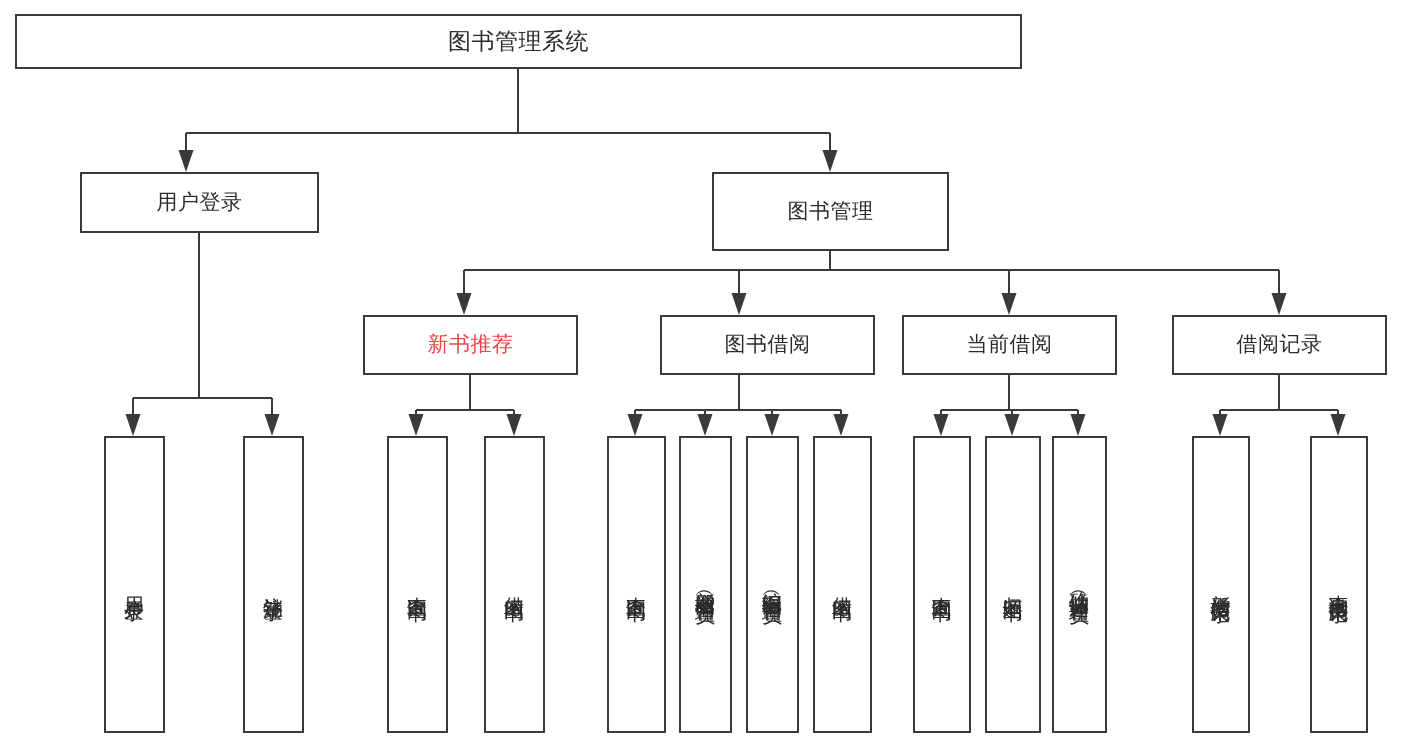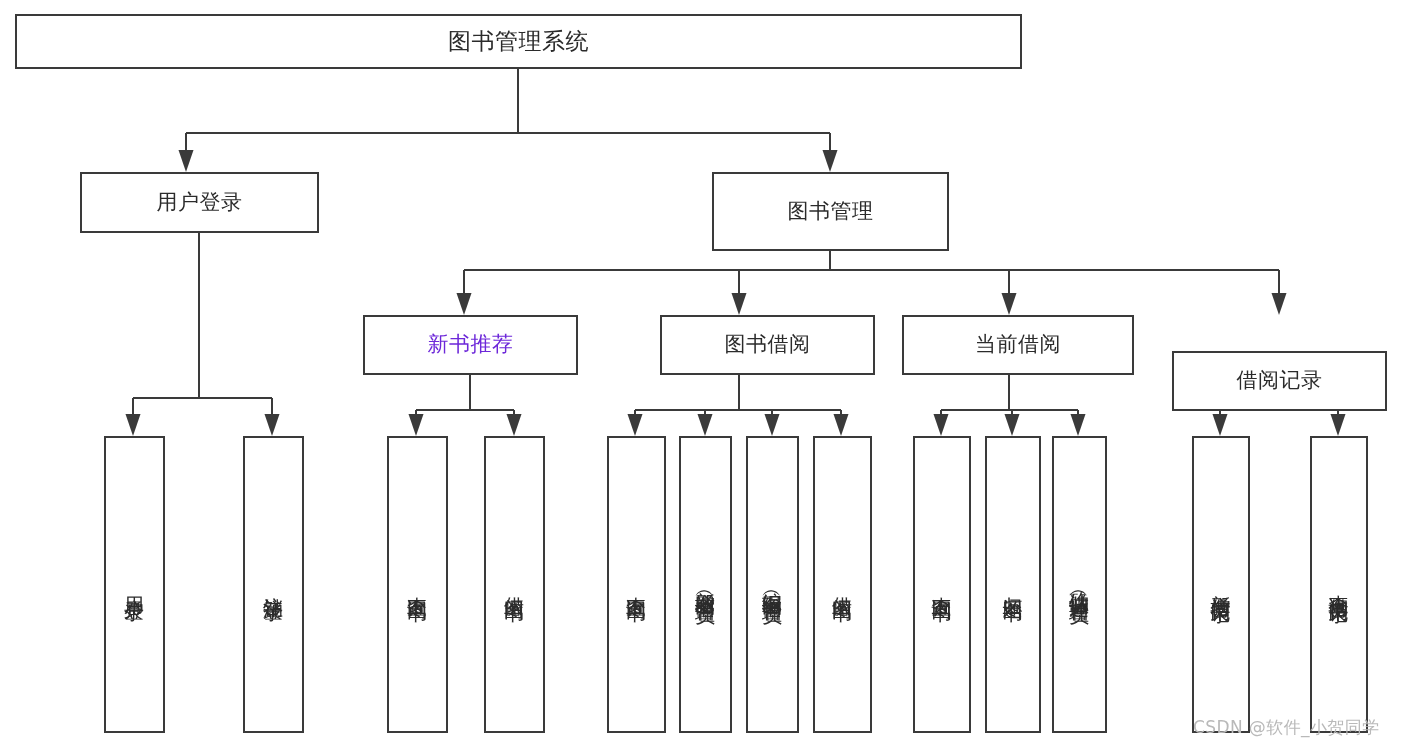--- a/index.html
+++ b/index.html
@@ -125,29 +125,29 @@
       <div class="node-box title" style="left: 15px; top: 14px; width: 1007px; height: 55px; border-color: rgb(58, 58, 58); background: rgb(255, 255, 255);">
         <span class="node-label" style="color: rgb(43, 43, 43);">图书管理系统</span>
       </div>
       <div class="node-box" style="left: 80px; top: 172px; width: 239px; height: 61px; border-color: rgb(58, 58, 58); background: rgb(255, 255, 255);">
         <span class="node-label" style="color: rgb(43, 43, 43);">用户登录</span>
       </div>
       <div class="node-box" style="left: 712px; top: 172px; width: 237px; height: 79px; border-color: rgb(58, 58, 58); background: rgb(255, 255, 255);">
         <span class="node-label" style="color: rgb(43, 43, 43);">图书管理</span>
       </div>
       <div class="node-box" style="left: 363px; top: 315px; width: 215px; height: 60px; border-color: rgb(58, 58, 58); background: rgb(255, 255, 255);">
-        <span class="node-label" style="color: #6d28d9;">新书推荐</span>
+        <span class="node-label" style="color: #ef4444;">新书推荐</span>
       </div>
       <div class="node-box" style="left: 632px; top: 315px; width: 215px; height: 60px; border-color: rgb(58, 58, 58); background: rgb(255, 255, 255); margin-left: 28px;">
         <span class="node-label" style="color: rgb(43, 43, 43);">图书借阅</span>
       </div>
-      <div class="node-box" style="left: 902px; top: 315px; width: 232px; height: 60px; border-color: rgb(58, 58, 58); background: rgb(255, 255, 255);">
+      <div class="node-box" style="left: 902px; top: 315px; width: 215px; height: 60px; border-color: rgb(58, 58, 58); background: rgb(255, 255, 255);">
         <span class="node-label" style="color: rgb(43, 43, 43);">当前借阅</span>
       </div>
-      <div class="node-box" style="left: 1172px; top: 315px; width: 215px; height: 60px; border-color: rgb(58, 58, 58); background: rgb(255, 255, 255); margin-top: 36px;">
+      <div class="node-box" style="left: 1172px; top: 315px; width: 215px; height: 60px; border-color: rgb(58, 58, 58); background: rgb(255, 255, 255);">
         <span class="node-label" style="color: rgb(43, 43, 43);">借阅记录</span>
       </div>
       <div class="node-box vertical" style="left: 104px; top: 436px; width: 61px; height: 297px; border-color: rgb(58, 58, 58); background: rgb(255, 255, 255);">
         <span class="node-label" style="color: rgb(43, 43, 43);">用户登录</span>
       </div>
       <div class="node-box vertical" style="left: 243px; top: 436px; width: 61px; height: 297px; border-color: rgb(58, 58, 58); background: rgb(255, 255, 255);">
         <span class="node-label" style="color: rgb(43, 43, 43);">注销登录</span>
       </div>
       <div class="node-box vertical" style="left: 387px; top: 436px; width: 61px; height: 297px; border-color: rgb(58, 58, 58); background: rgb(255, 255, 255);">
         <span class="node-label" style="color: rgb(43, 43, 43);">查询图书</span>
@@ -177,15 +177,14 @@
         <span class="node-label" style="color: rgb(43, 43, 43);">确认归还（管理员）</span>
       </div>
       <div class="node-box vertical" style="left: 1192px; top: 436px; width: 58px; height: 297px; border-color: rgb(58, 58, 58); background: rgb(255, 255, 255);">
         <span class="node-label" style="color: rgb(43, 43, 43);">新增借阅记录</span>
       </div>
       <div class="node-box vertical" style="left: 1310px; top: 436px; width: 58px; height: 297px; border-color: rgb(58, 58, 58); background: rgb(255, 255, 255);">
         <span class="node-label" style="color: rgb(43, 43, 43);">查询借阅记录</span>
       </div>
     </div>
 
-  <div class="watermark" style="left: 1193px; top: 716px; color: rgb(185, 185, 185);">CSDN @软件_小贺同学</div>
 
 </div>
 
 </body></html>

